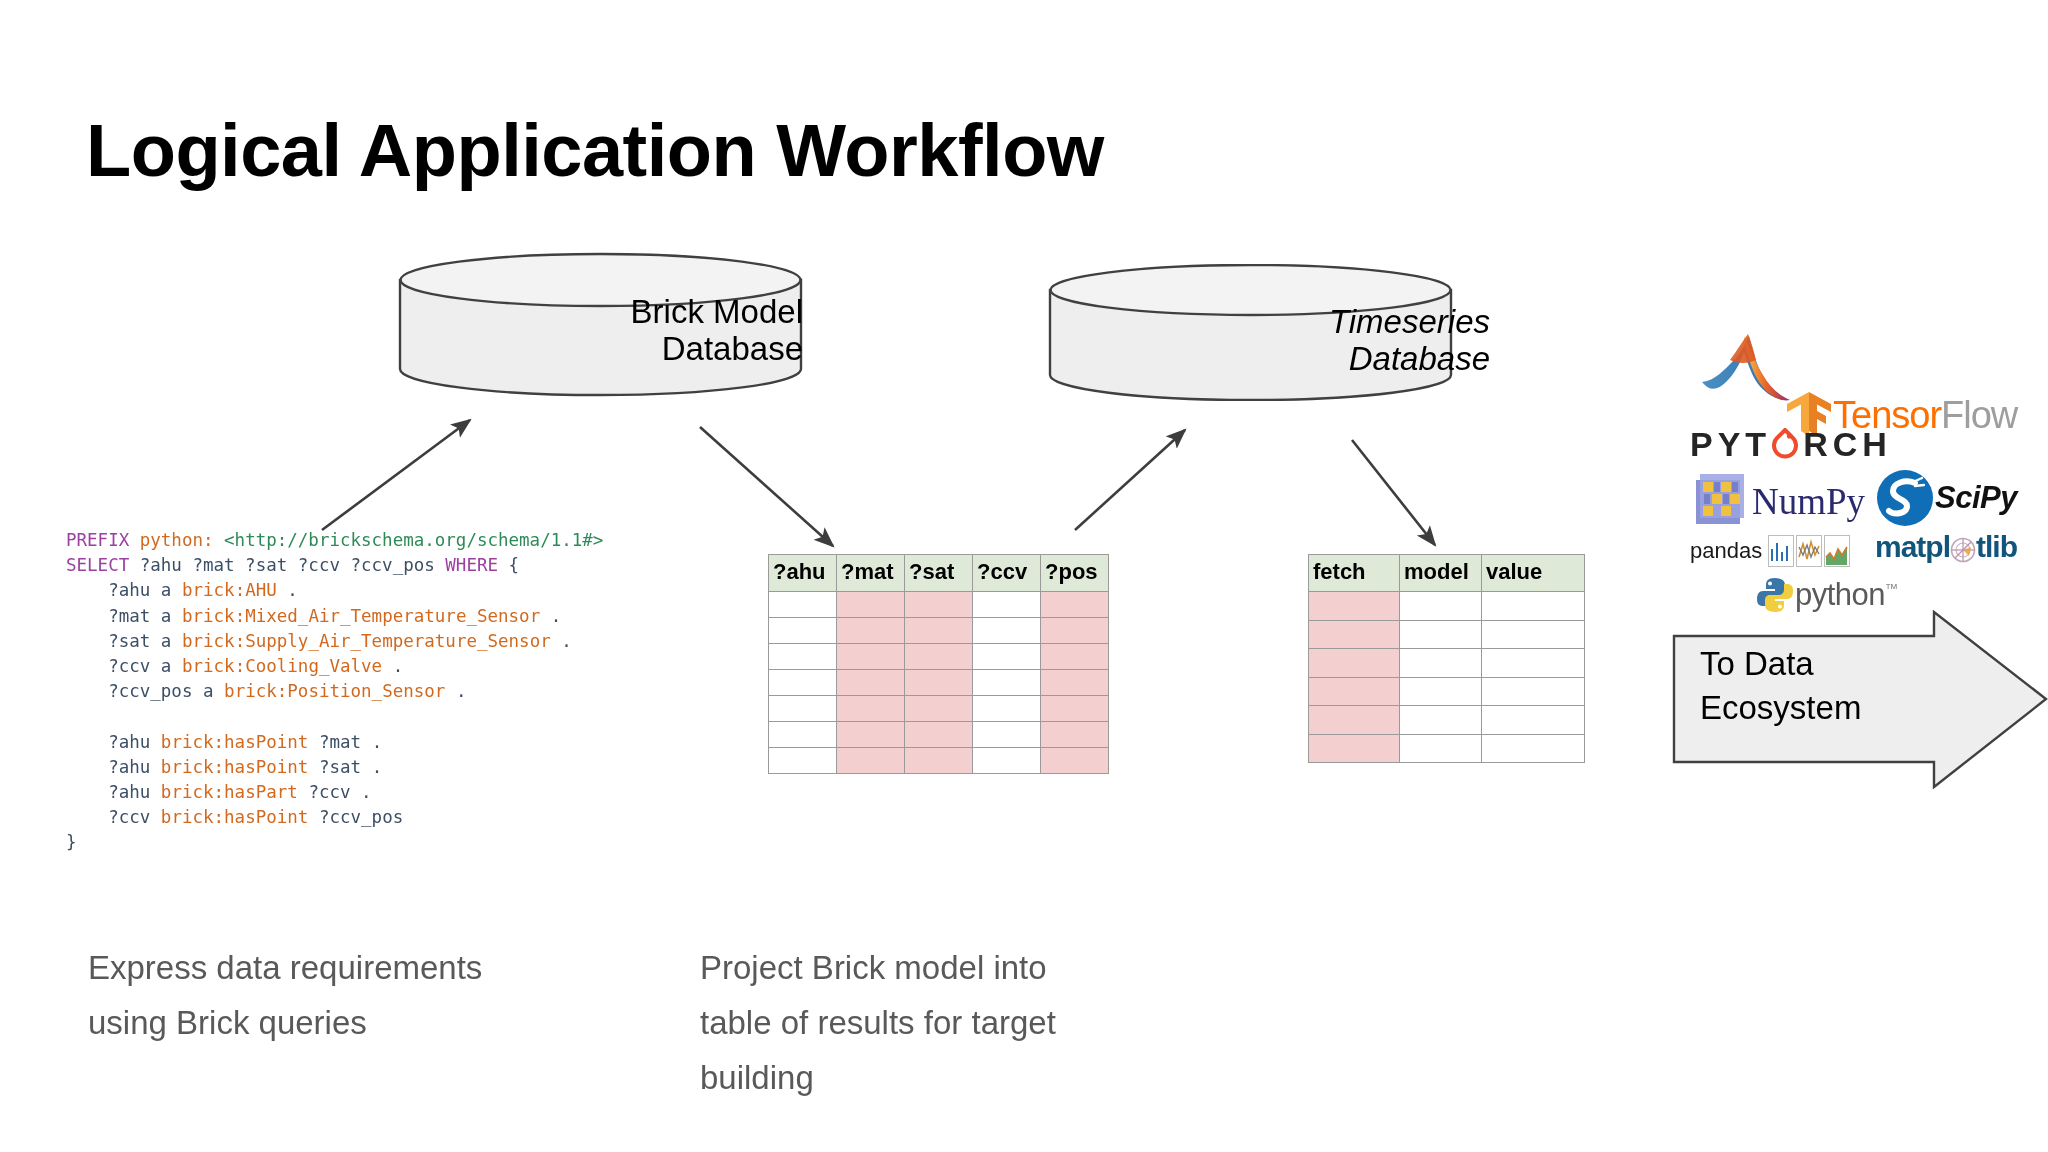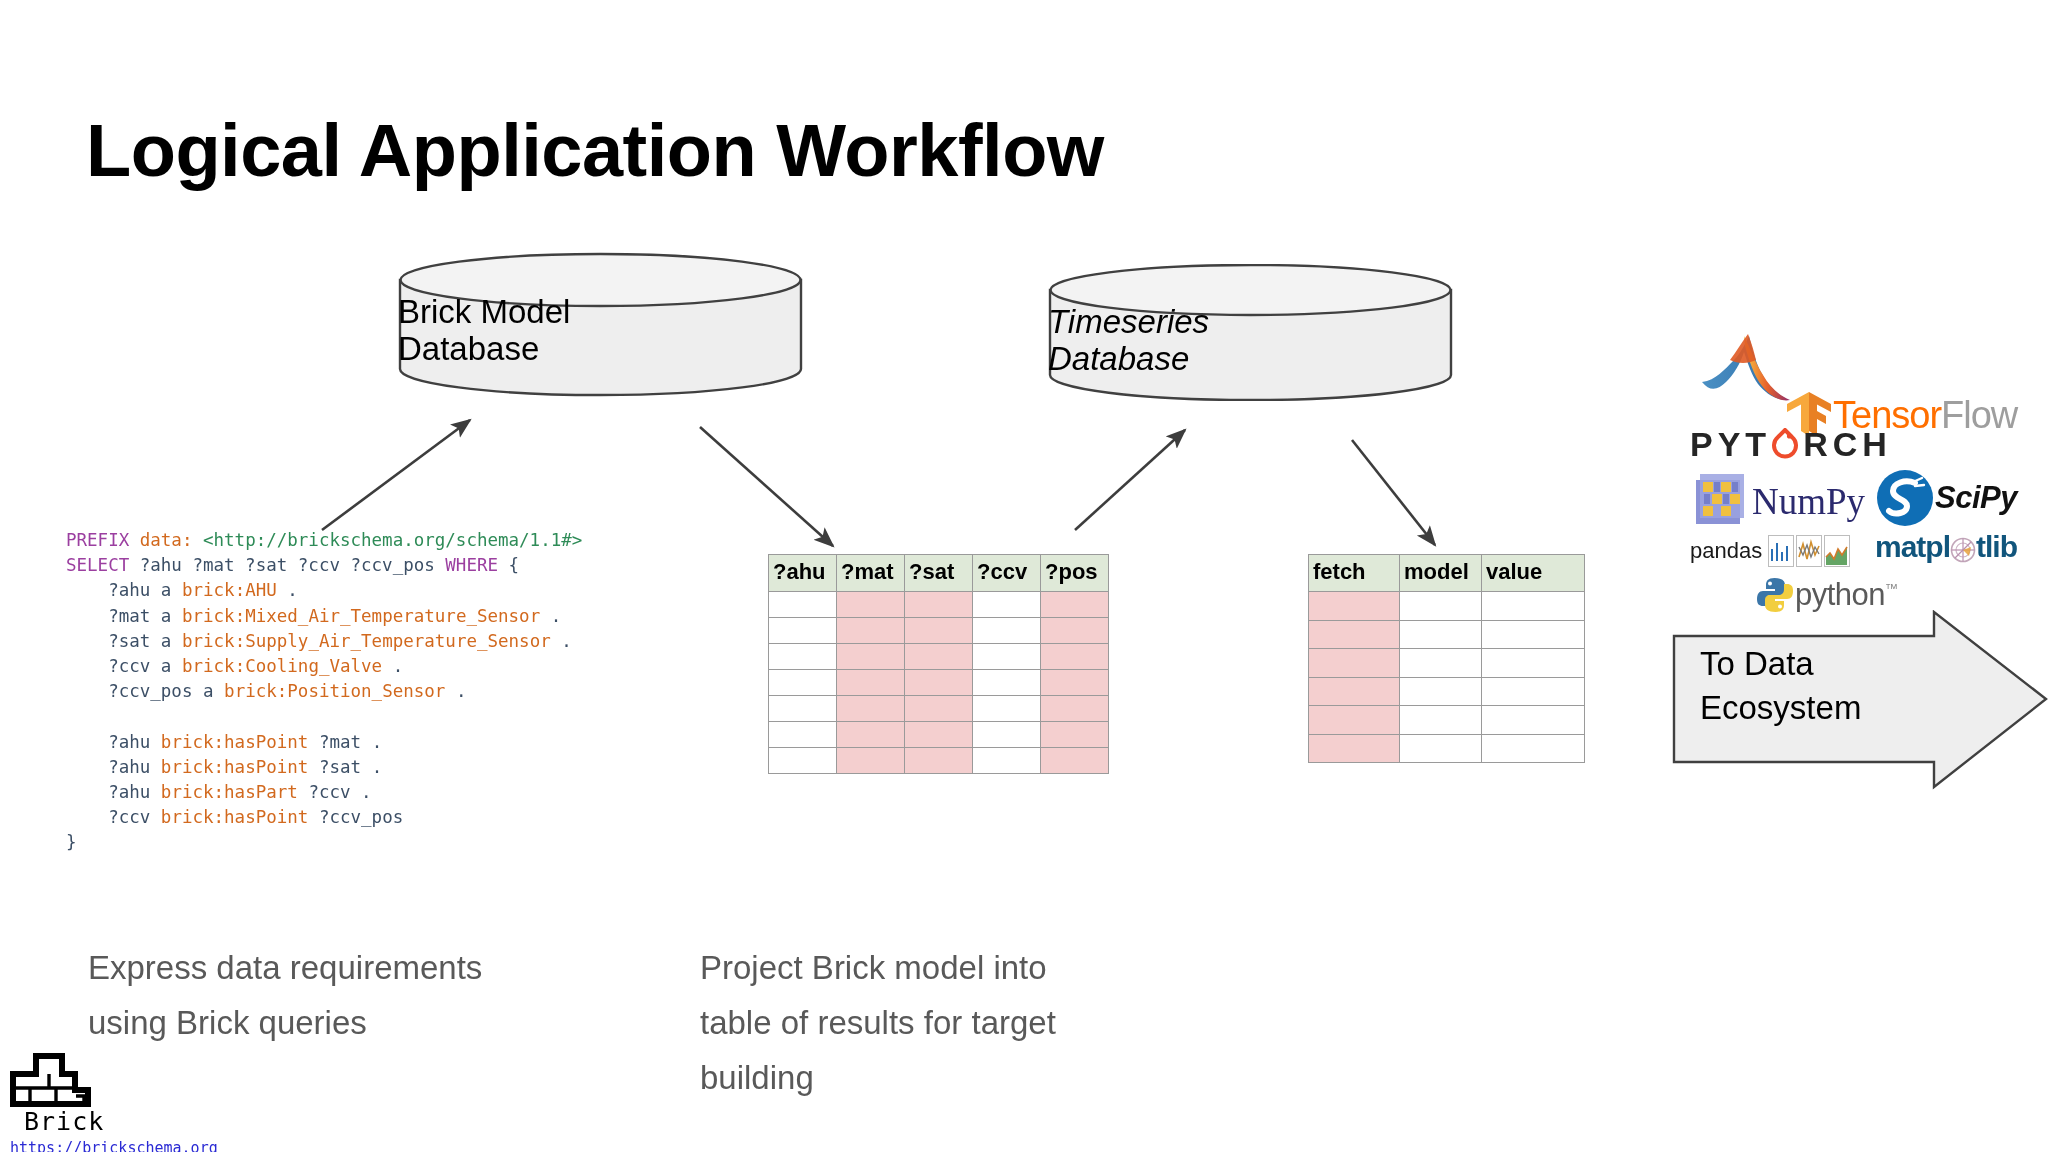--- a/index.html
+++ b/index.html
@@ -15,21 +15,21 @@
     position:absolute;left:86px;top:112px;
     font-size:74px;line-height:1.05;color:#000;
     font-weight:700;letter-spacing:-0.5px;white-space:nowrap;
   }
 
   
   .cylinder{position:absolute;}
   .cyl-svg{position:absolute;left:0;top:0;}
   .cyl-label{
     position:absolute;left:0;right:0;
-    text-align:left;color:#000;font-size:33px;line-height:1.12;
+    text-align:right;color:#000;font-size:33px;line-height:1.12;
     white-space:pre-line;
   }
   #brick-db{left:398px;top:252px;width:405px;height:145px;}
   #brick-db .cyl-label{top:42px;}
   #ts-db{left:1048px;top:264px;width:442px;height:137px;font-style:italic;}
   #ts-db .cyl-label{top:40px;}
 
   
   #arrows{position:absolute;left:0;top:0;width:2048px;height:1152px;pointer-events:none;}
 
@@ -151,21 +151,21 @@
 
   <div class="cylinder" id="ts-db">
     <svg class="cyl-svg" width="405" height="137" viewBox="0 0 405 137">
       <path d="M2,26 L2,111 A200,25 0 0 0 403,111 L403,26 Z" fill="#eeeeee" stroke="#404040" stroke-width="2.4"></path>
       <ellipse cx="202.5" cy="26" rx="200" ry="25" fill="#f3f3f3" stroke="#404040" stroke-width="2.4"></ellipse>
     </svg>
     <div class="cyl-label">Timeseries
 Database</div>
   </div>
 
-  <div id="sparql-query"><span class="k">PREFIX</span> <span class="p">data:</span> <span class="u">&lt;http://brickschema.org/schema/1.1#&gt;</span>
+  <div id="sparql-query"><span class="k">PREFIX</span> <span class="p">python:</span> <span class="u">&lt;http://brickschema.org/schema/1.1#&gt;</span>
 <span class="k">SELECT</span> <span class="v">?ahu ?mat ?sat ?ccv ?ccv_pos</span> <span class="k">WHERE</span> <span class="d">{</span>
     <span class="v">?ahu</span> <span class="v">a</span> <span class="p">brick:AHU</span> <span class="d">.</span>
     <span class="v">?mat</span> <span class="v">a</span> <span class="p">brick:Mixed_Air_Temperature_Sensor</span> <span class="d">.</span>
     <span class="v">?sat</span> <span class="v">a</span> <span class="p">brick:Supply_Air_Temperature_Sensor</span> <span class="d">.</span>
     <span class="v">?ccv</span> <span class="v">a</span> <span class="p">brick:Cooling_Valve</span> <span class="d">.</span>
     <span class="v">?ccv_pos</span> <span class="v">a</span> <span class="p">brick:Position_Sensor</span> <span class="d">.</span>
 
     <span class="v">?ahu</span> <span class="p">brick:hasPoint</span> <span class="v">?mat</span> <span class="d">.</span>
     <span class="v">?ahu</span> <span class="p">brick:hasPoint</span> <span class="v">?sat</span> <span class="d">.</span>
     <span class="v">?ahu</span> <span class="p">brick:hasPart</span> <span class="v">?ccv</span> <span class="d">.</span>
@@ -398,27 +398,14 @@
   </div>
 
   <div id="ecosystem-arrow">
     <svg width="376" height="180" viewBox="0 0 376 180" style="position:absolute;left:0;top:0;">
       <path d="M2,26 L262,26 L262,2 L374,89 L262,177 L262,152 L2,152 Z" fill="#eeeeee" stroke="#404040" stroke-width="2.4" stroke-linejoin="miter"></path>
     </svg>
     <div id="ecosystem-arrow-label">To Data
 Ecosystem</div>
   </div>
 
-  <div id="brick-footer">
-    <svg width="92" height="56" viewBox="0 0 92 56">
-      <path d="M5,22 L5,52 L80,52 L80,38 L67,38 L67,22 L54,22 L54,4 L28,4 L28,22 Z" fill="none" stroke="#000" stroke-width="6"></path>
-      <path d="M28,22 L28,22" stroke="#000" stroke-width="3"></path>
-      <path d="M5,36 L67,36" stroke="#000" stroke-width="3.4"></path>
-      <path d="M41,22 L41,36" stroke="#000" stroke-width="3.4"></path>
-      <path d="M22,36 L22,52" stroke="#000" stroke-width="3.4"></path>
-      <path d="M48,36 L48,52" stroke="#000" stroke-width="3.4"></path>
-      <path d="M68,44 L76,44 L76,52" fill="none" stroke="#000" stroke-width="3.4"></path>
-    </svg>
-    <div id="brick-footer-name">Brick</div>
-    <a id="brick-footer-url">https://brickschema.org</a>
-  </div>
 
 </div>
 
 </body></html>

